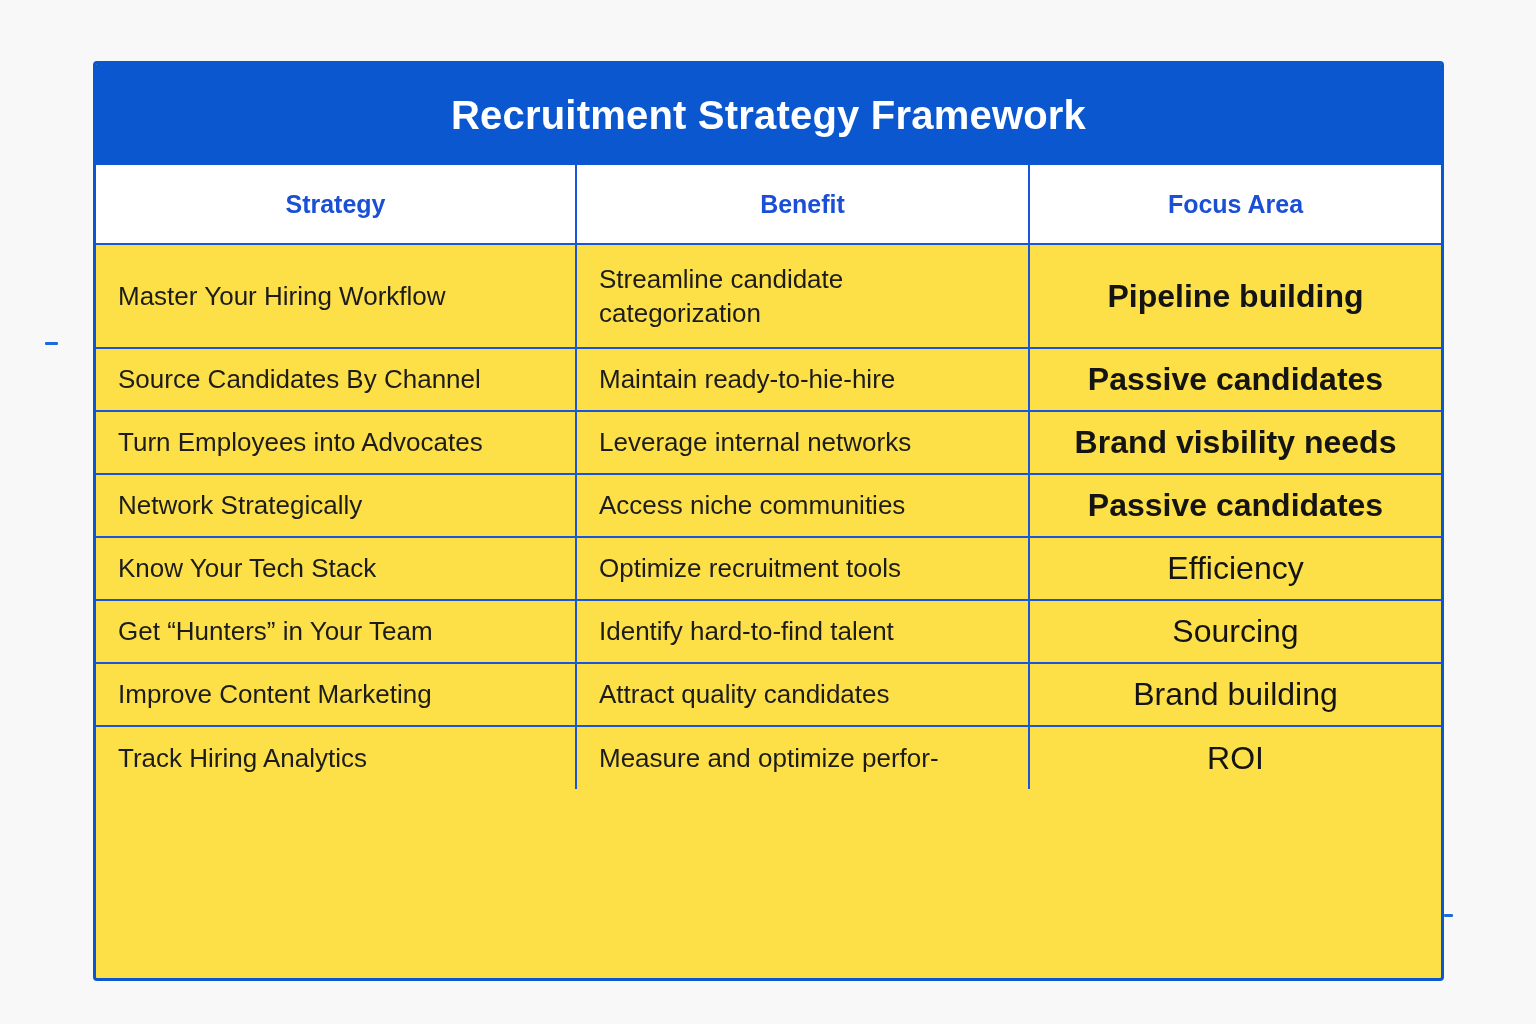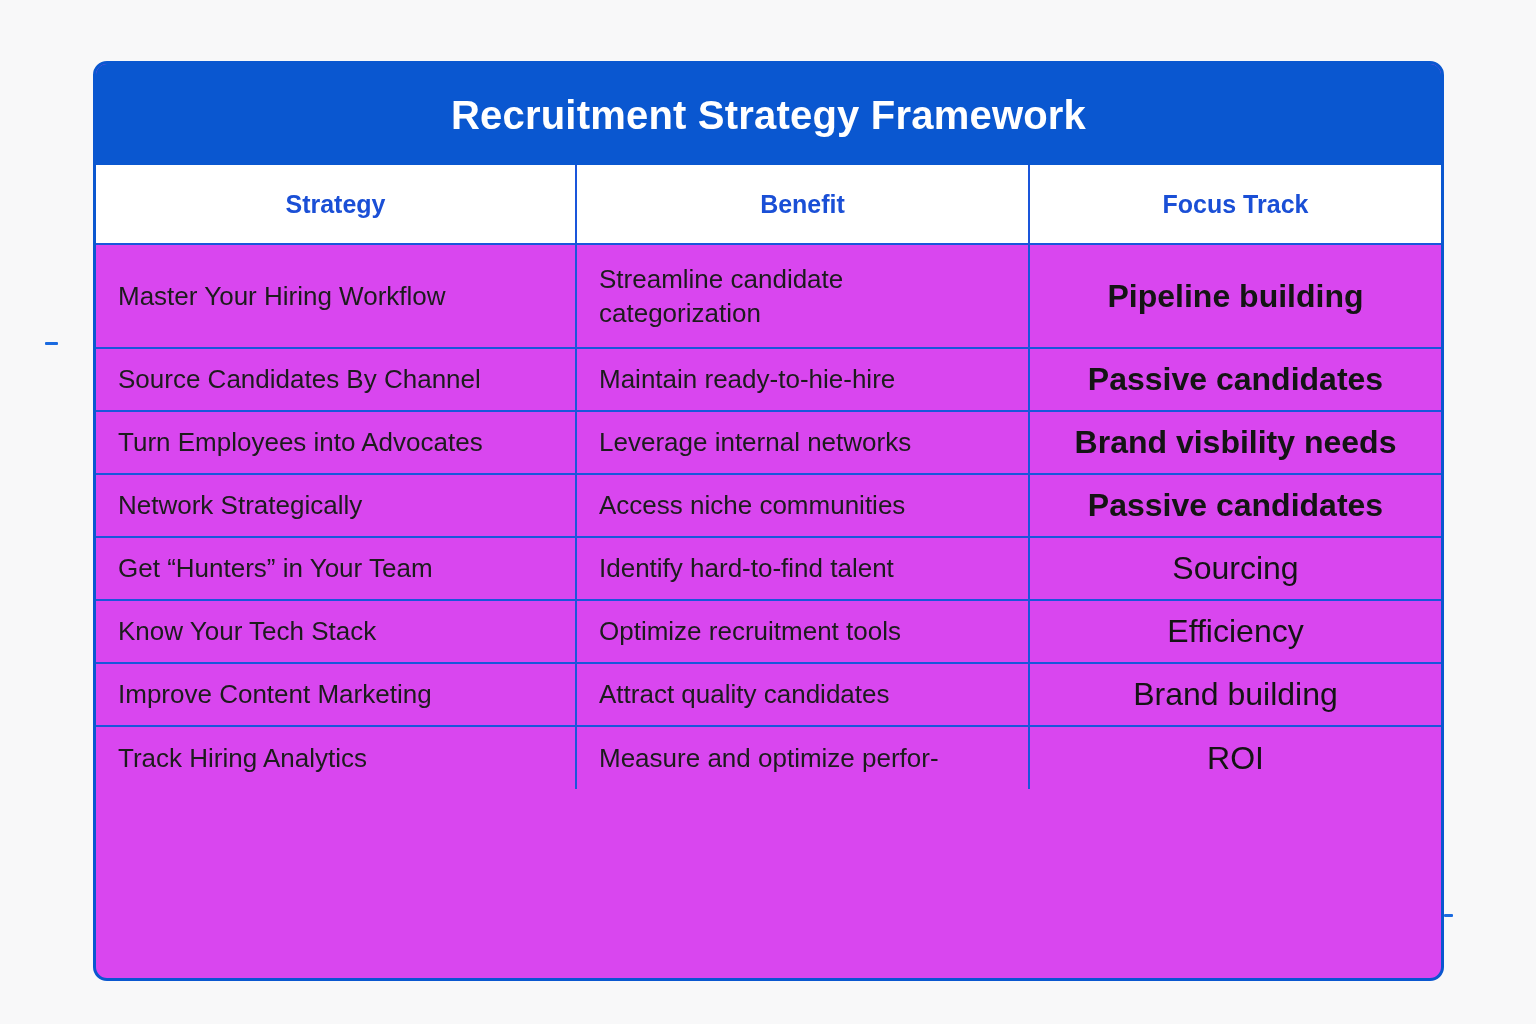--- a/index.html
+++ b/index.html
@@ -36,23 +36,23 @@
   }
 
   
   .card {
     position: absolute;
     left: 93px;
     top: 61px;
     width: 1351px;
     height: 920px;
     box-sizing: border-box;
-    background: #d946ef;
+    background: #fde047;
     border: 3px solid #0a57d0;
-    border-radius: 14px;
+    border-radius: 4px;
     overflow: hidden;
   }
 
   .title-bar {
     height: 101px;
     background: #0a57d0;
     display: flex;
     align-items: center;
     justify-content: center;
   }
@@ -135,21 +135,21 @@
   <table class="framework">
     <colgroup>
       <col class="c1">
         <col class="c2">
         <col class="c3">
     </colgroup>
     <thead>
       <tr>
         <th>Strategy</th>
         <th>Benefit</th>
-        <th>Focus Track</th>
+        <th>Focus Area</th>
       </tr>
     </thead>
     <tbody id="table-body">
         <tr class="r-tall">
           <td class="col-strategy">Master Your Hiring Workflow</td>
           <td class="col-benefit">Streamline candidate categorization</td>
           <td class="col-focus bold">Pipeline building</td>
         </tr>
         <tr class="r-short">
           <td class="col-strategy">Source Candidates By Channel</td>
@@ -160,28 +160,28 @@
           <td class="col-strategy">Turn Employees into Advocates</td>
           <td class="col-benefit">Leverage internal networks</td>
           <td class="col-focus bold">Brand visbility needs</td>
         </tr>
         <tr class="r-short">
           <td class="col-strategy">Network Strategically</td>
           <td class="col-benefit">Access niche communities</td>
           <td class="col-focus bold">Passive candidates</td>
         </tr>
         <tr class="r-short">
+          <td class="col-strategy">Know Your Tech Stack</td>
+          <td class="col-benefit">Optimize recruitment tools</td>
+          <td class="col-focus">Efficiency</td>
+        </tr>
+        <tr class="r-short">
           <td class="col-strategy">Get “Hunters” in Your Team</td>
           <td class="col-benefit">Identify hard-to-find talent</td>
           <td class="col-focus">Sourcing</td>
-        </tr>
-        <tr class="r-short">
-          <td class="col-strategy">Know Your Tech Stack</td>
-          <td class="col-benefit">Optimize recruitment tools</td>
-          <td class="col-focus">Efficiency</td>
         </tr>
         <tr class="r-short">
           <td class="col-strategy">Improve Content Marketing</td>
           <td class="col-benefit">Attract quality candidates</td>
           <td class="col-focus">Brand building</td>
         </tr>
         <tr class="r-short">
           <td class="col-strategy">Track Hiring Analytics</td>
           <td class="col-benefit">Measure and optimize perfor-</td>
           <td class="col-focus">ROI</td>

